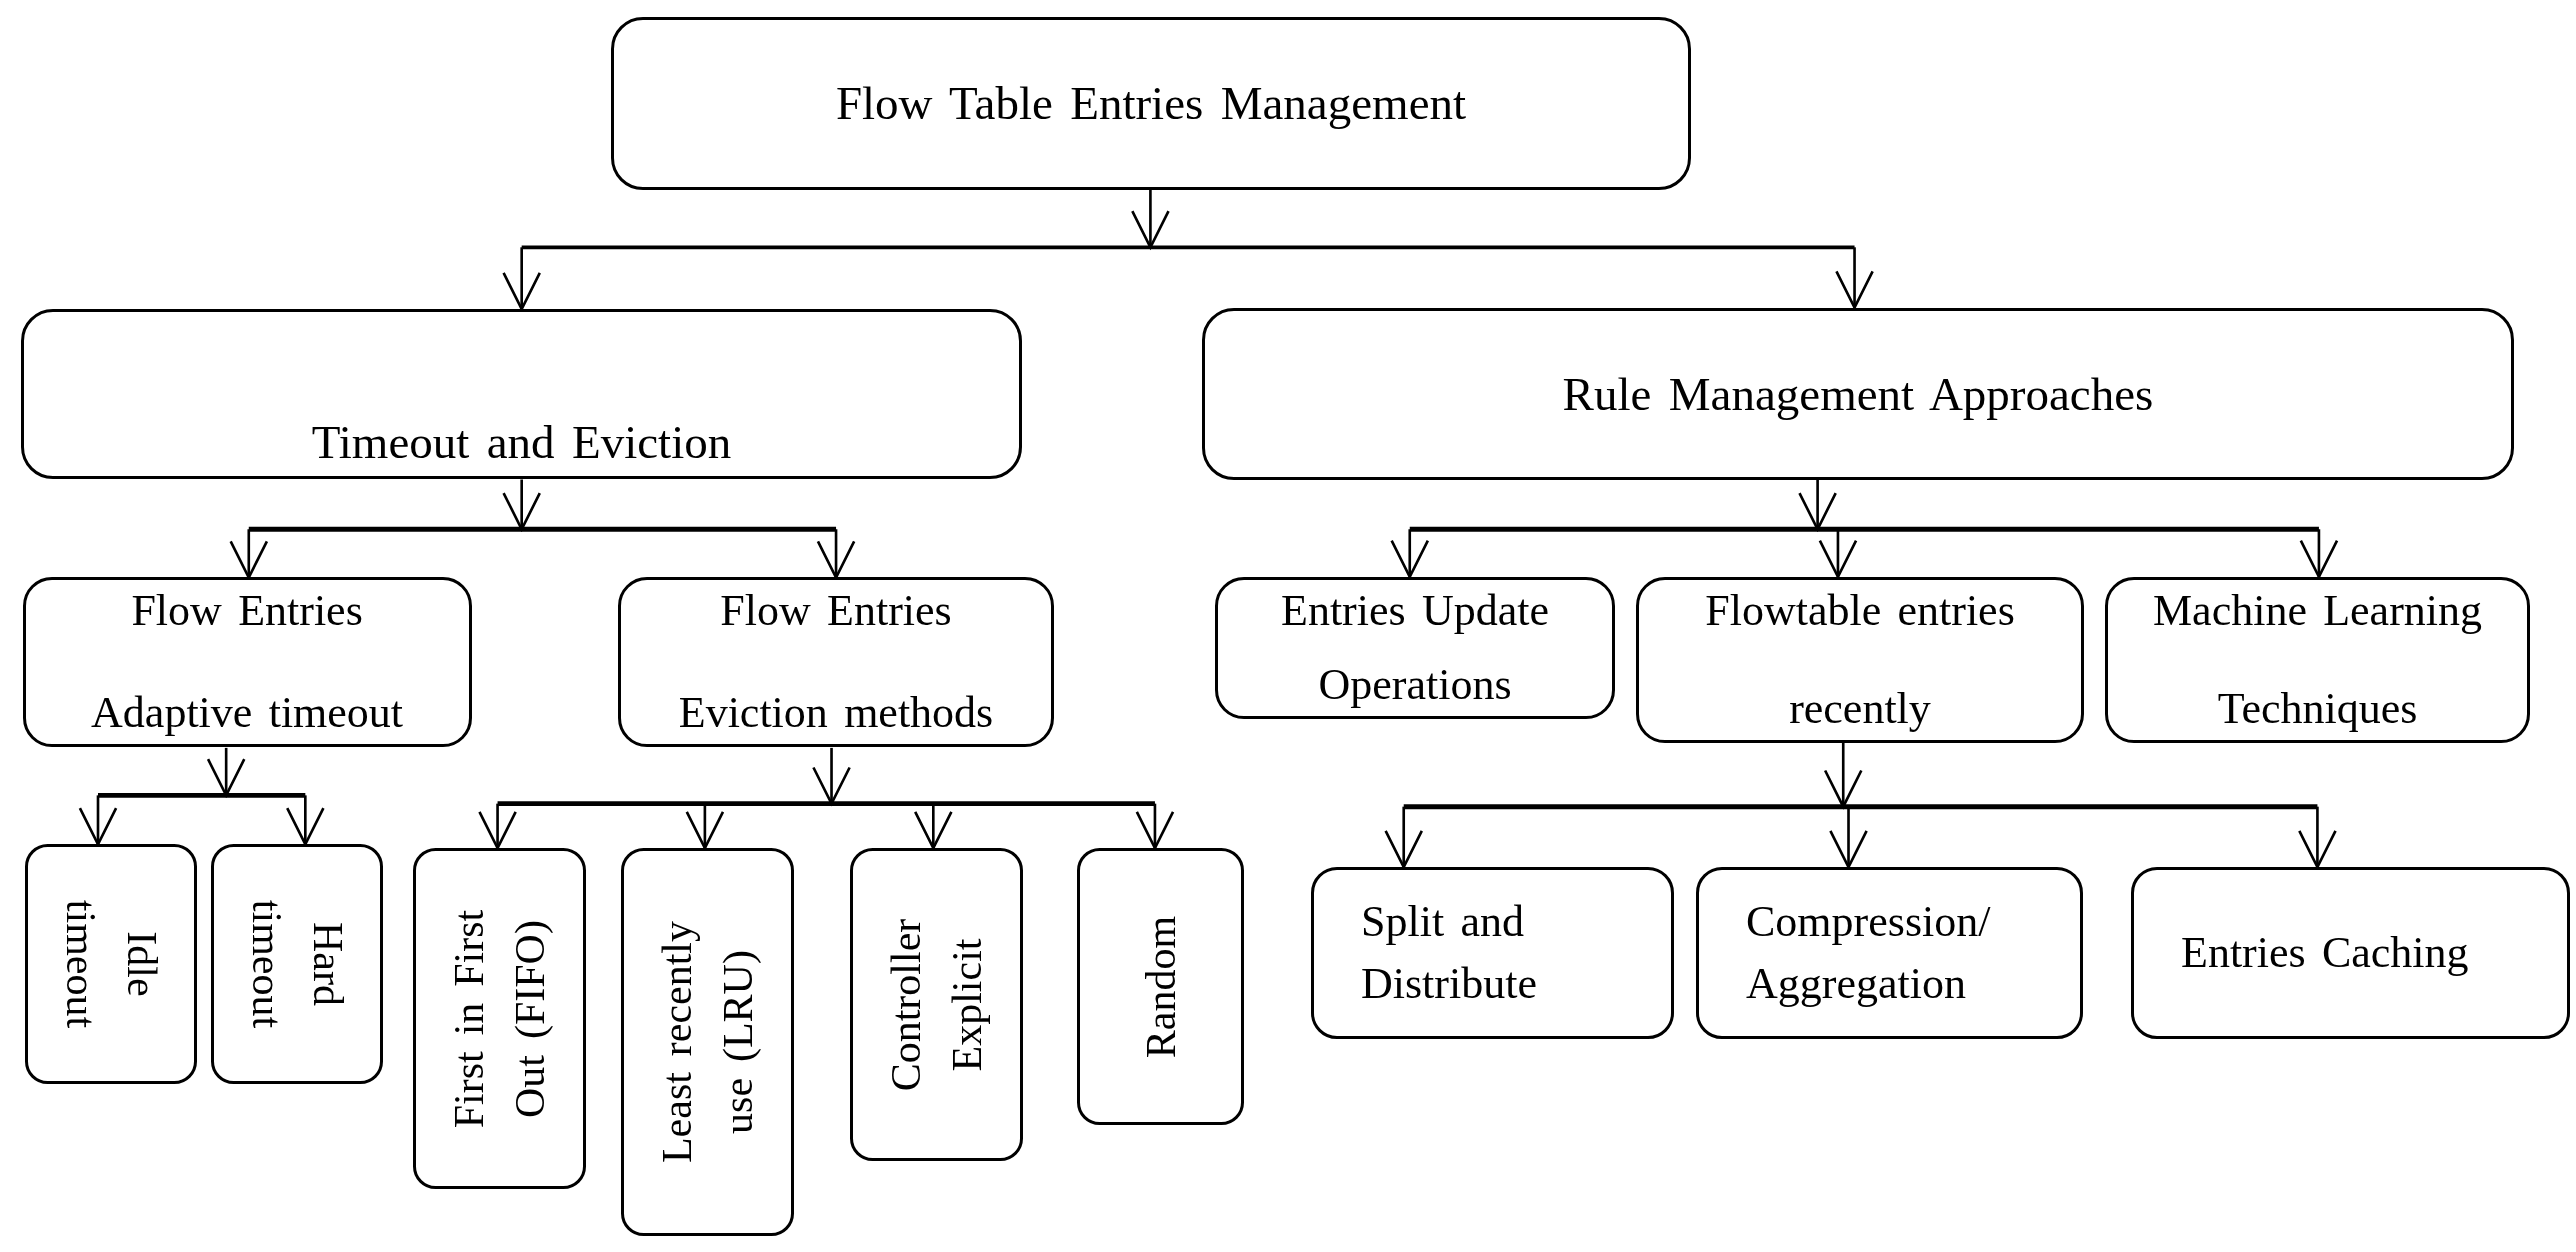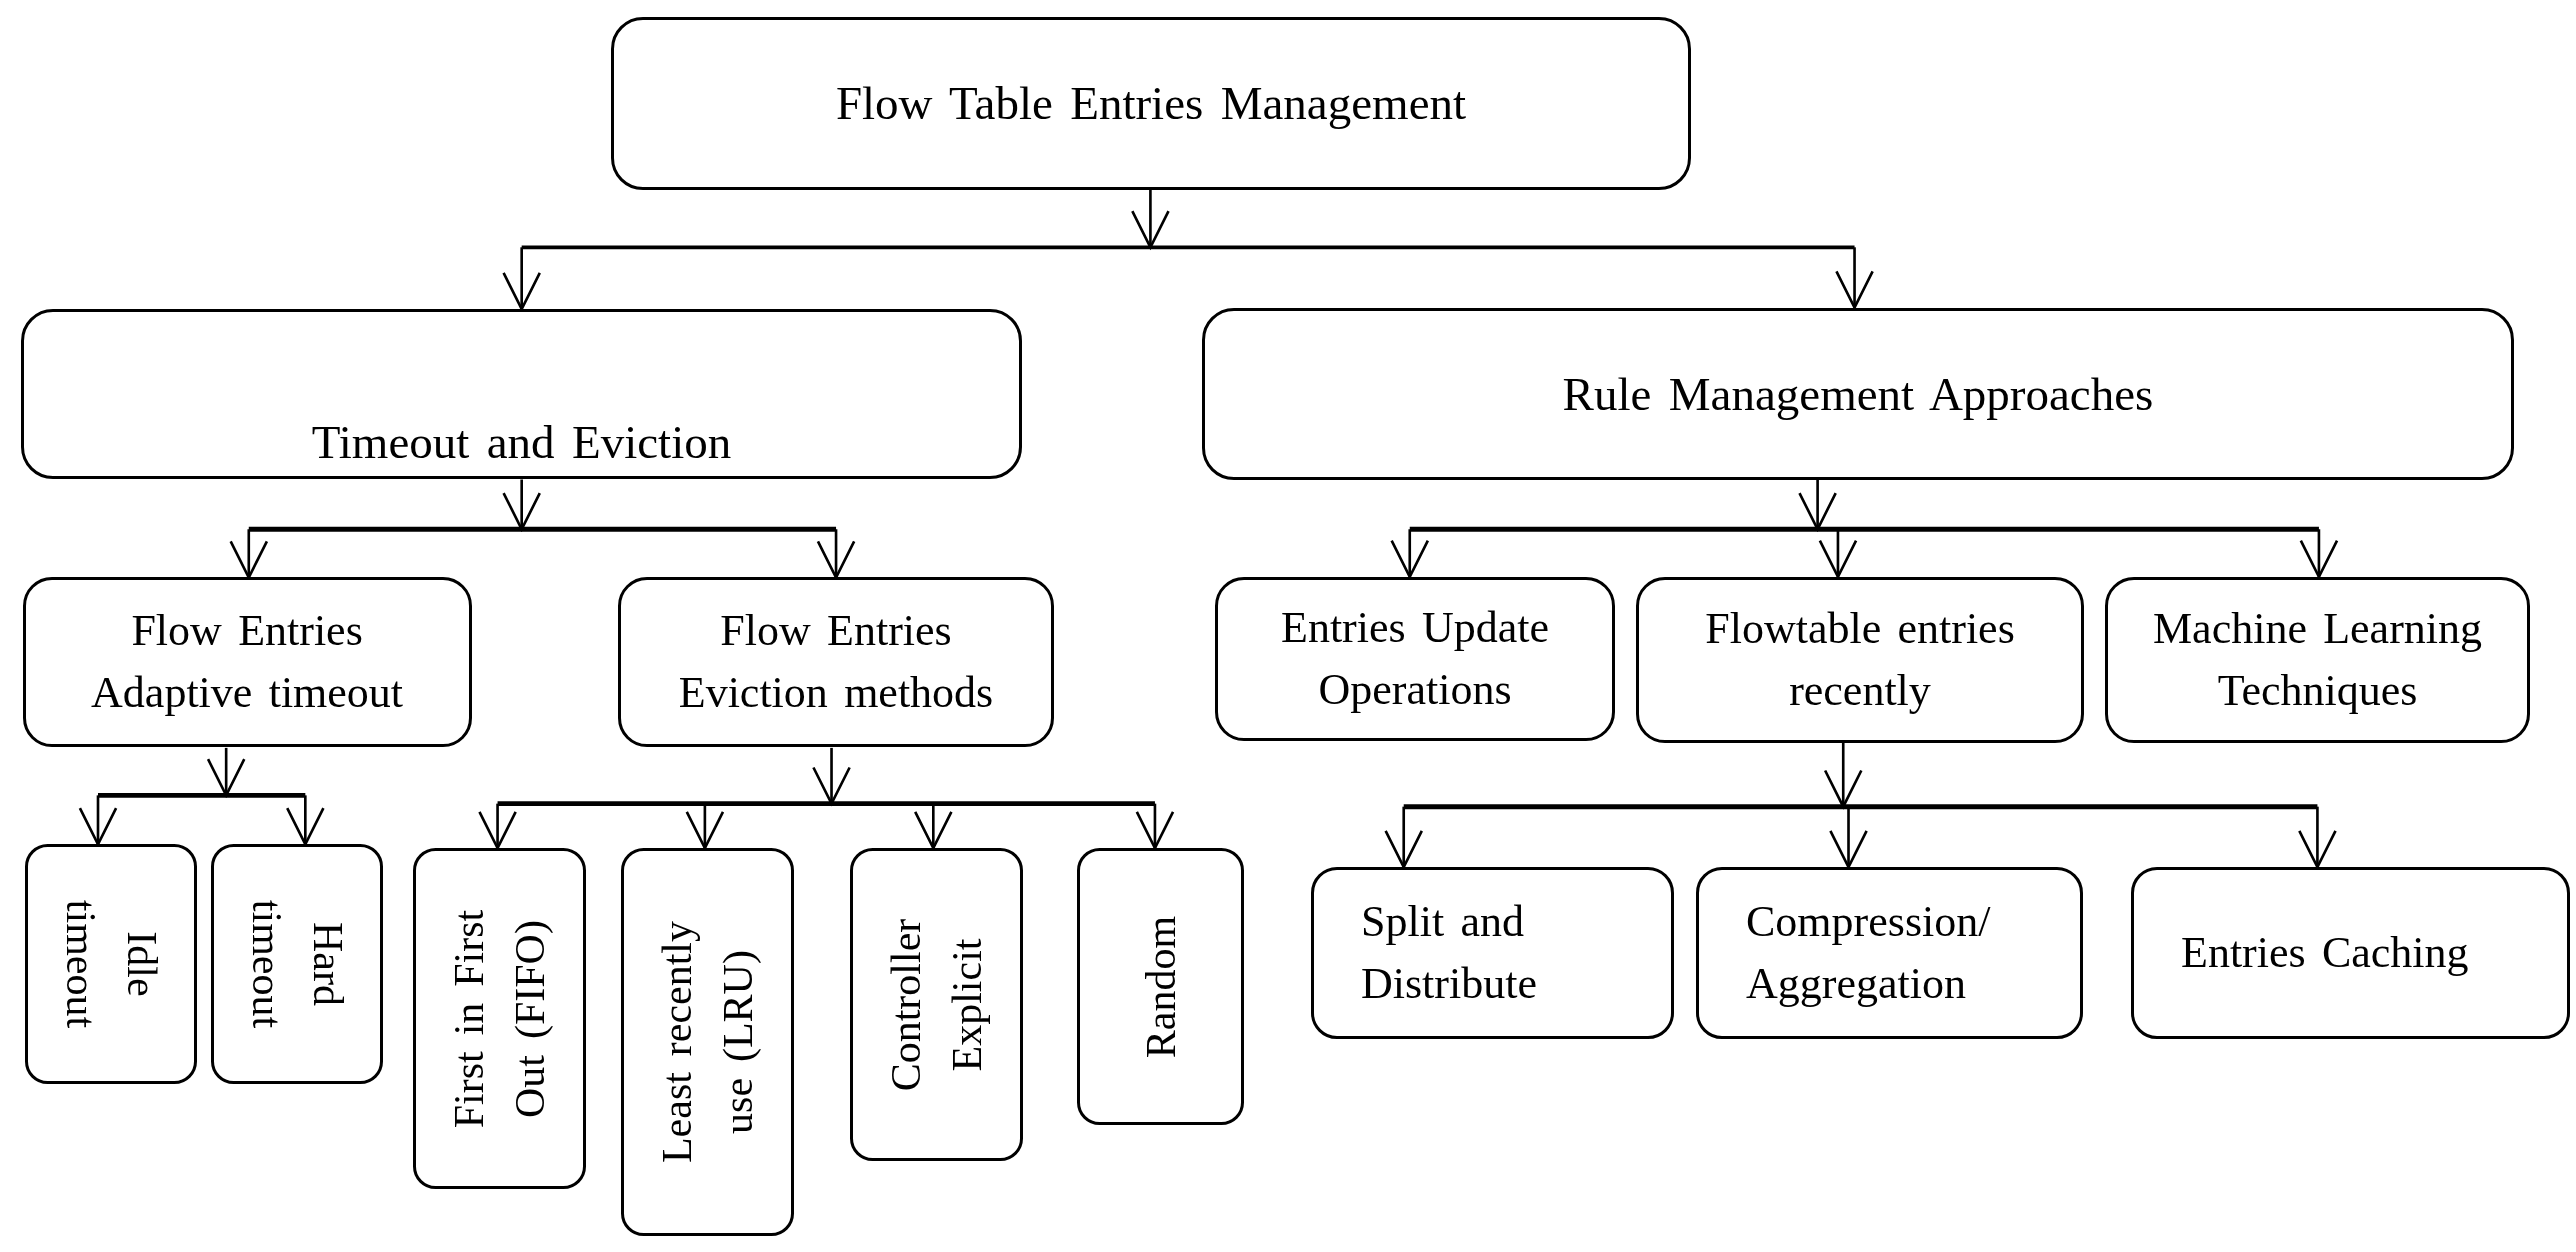--- a/index.html
+++ b/index.html
@@ -13,21 +13,21 @@
   .hline2{stroke-width:6.5px;}
   .node{
     position:absolute;box-sizing:border-box;background:#fff;
     border:3.8px solid #000;border-radius:32px;
     display:flex;flex-direction:column;align-items:center;justify-content:center;
     text-align:center;font-size:45px;line-height:1.42;word-spacing:0.12em;
   }
   .node .ln{display:block;white-space:nowrap;}
   .lvl0{font-size:47px;}
   .lvl1{font-size:47px;}
-  .lvl2{font-size:44px;border-radius:29px;}
+  .lvl2{font-size:44px;border-radius:29px;justify-content:space-between;}
   .leaf{font-size:44px;border-radius:26px;}
   .leftalign{align-items:flex-start;text-align:left;padding-left:47px;margin-left:37px;}
   .rotbox{border-radius:22.6px;}
   .rotin{
     position:absolute;top:50%;left:50%;
     text-align:center;font-size:42px;line-height:1.45;white-space:nowrap;
   }
   .cw{transform:translate(-50%,-50%) rotate(90deg);}
   .ccw{transform:translate(-50%,-50%) rotate(-90deg);}
 </style>
@@ -114,21 +114,21 @@
 
   <div class="node lvl2" style="left:22.6px;top:577px;width:449px;height:170px;">
     <span class="ln">Flow Entries</span>
     <span class="ln">Adaptive timeout</span>
   </div>
   <div class="node lvl2" style="left:618px;top:577px;width:436px;height:170px;">
     <span class="ln">Flow Entries</span>
     <span class="ln">Eviction methods</span>
   </div>
 
-  <div class="node lvl2" style="left:1215px;top:577px;width:400px;height:164px;">
+  <div class="node lvl2" style="left:1215px;top:577px;width:400px;height:142px;">
     <span class="ln">Entries Update</span>
     <span class="ln">Operations</span>
   </div>
   <div class="node lvl2" style="left:1636px;top:577px;width:448px;height:166px;">
     <span class="ln">Flowtable entries</span>
     <span class="ln">recently</span>
   </div>
   <div class="node lvl2" style="left:2105px;top:577px;width:425px;height:166px;">
     <span class="ln">Machine Learning</span>
     <span class="ln">Techniques</span>

